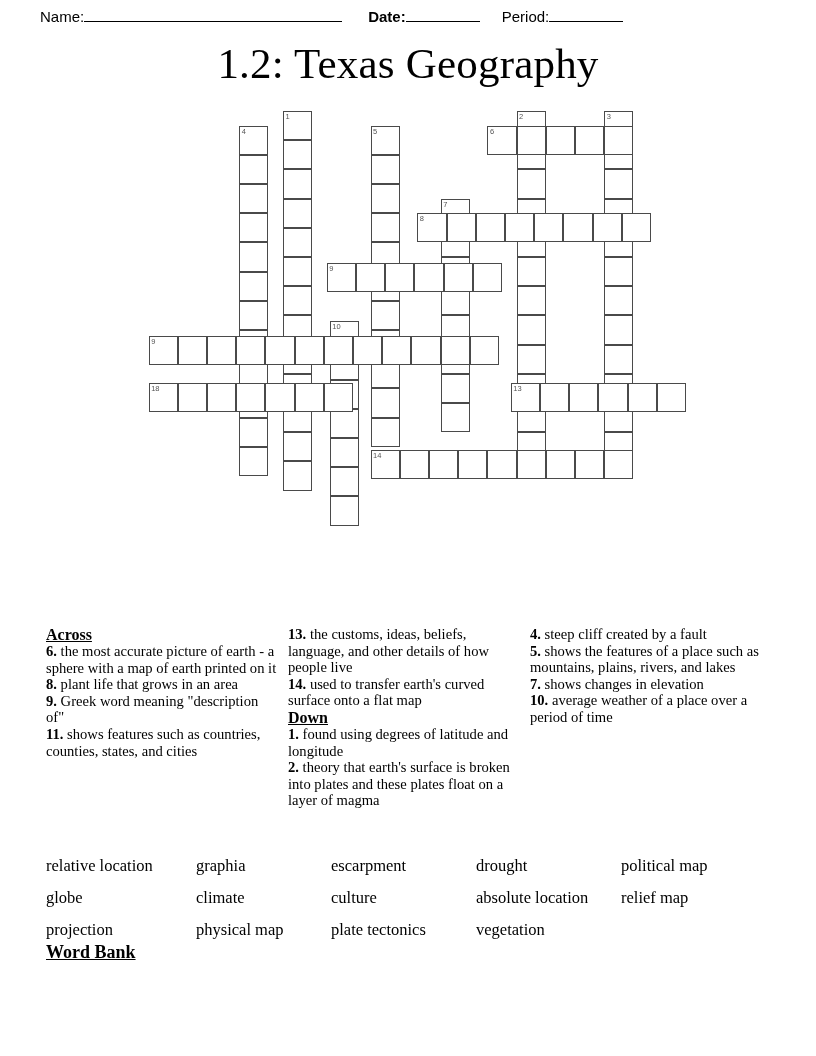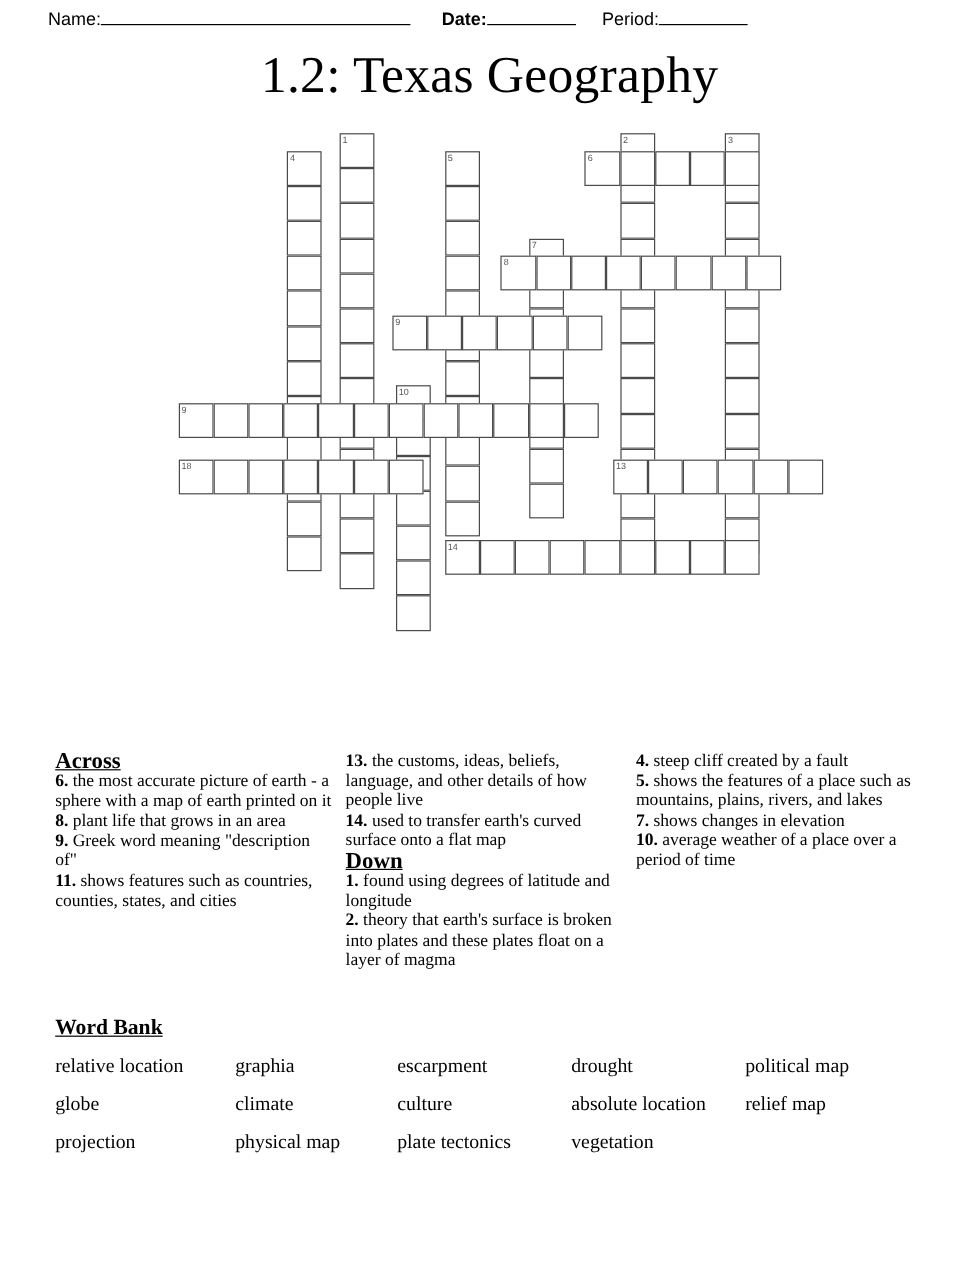--- a/index.html
+++ b/index.html
@@ -99,21 +99,21 @@
     line-height: 16.6px;
     font-family: "Liberation Serif", serif;
   }
   #clue-col-1 { left: 46px;  width: 232px; }
   #clue-col-2 { left: 288px; width: 232px; }
   #clue-col-3 { left: 530px; width: 232px; }
 
   .section-head {
     font-weight: bold;
     text-decoration: underline;
-    font-size: 19px;
+    font-size: 16px;
     line-height: 17px;
     display: block;
   }
   .clue { display: block; text-indent: 0; }
   .clue .cnum { font-weight: bold; }
 
   
   #word-bank {
     position: absolute;
     left: 46px;
@@ -333,31 +333,31 @@
     </div>
   <div class="clue-col" id="clue-col-3">
       <span class="clue"><span class="cnum">4.</span> steep cliff created by a fault</span>
       <span class="clue"><span class="cnum">5.</span> shows the features of a place such as mountains, plains, rivers, and lakes</span>
       <span class="clue"><span class="cnum">7.</span> shows changes in elevation</span>
       <span class="clue"><span class="cnum">10.</span> average weather of a place over a period of time</span>
     </div>
 </div>
 
 <div id="word-bank">
-  <div id="word-bank-title">Word Bank</div>
   <div id="word-bank-grid">
       <span class="wb-word">relative location</span>
       <span class="wb-word">graphia</span>
       <span class="wb-word">escarpment</span>
       <span class="wb-word">drought</span>
       <span class="wb-word">political map</span>
       <span class="wb-word">globe</span>
       <span class="wb-word">climate</span>
       <span class="wb-word">culture</span>
       <span class="wb-word">absolute location</span>
       <span class="wb-word">relief map</span>
       <span class="wb-word">projection</span>
       <span class="wb-word">physical map</span>
       <span class="wb-word">plate tectonics</span>
       <span class="wb-word">vegetation</span>
       <span class="wb-word"></span>
     </div>
+  <div id="word-bank-title">Word Bank</div>
 </div>
 
 </body></html>

